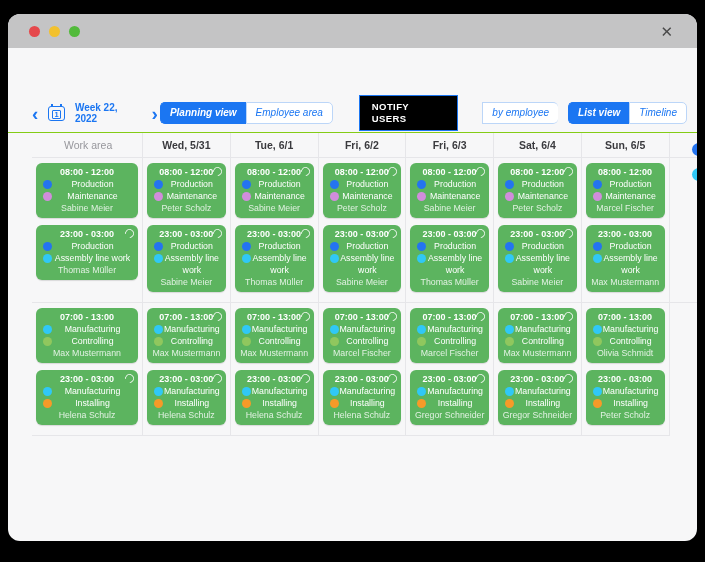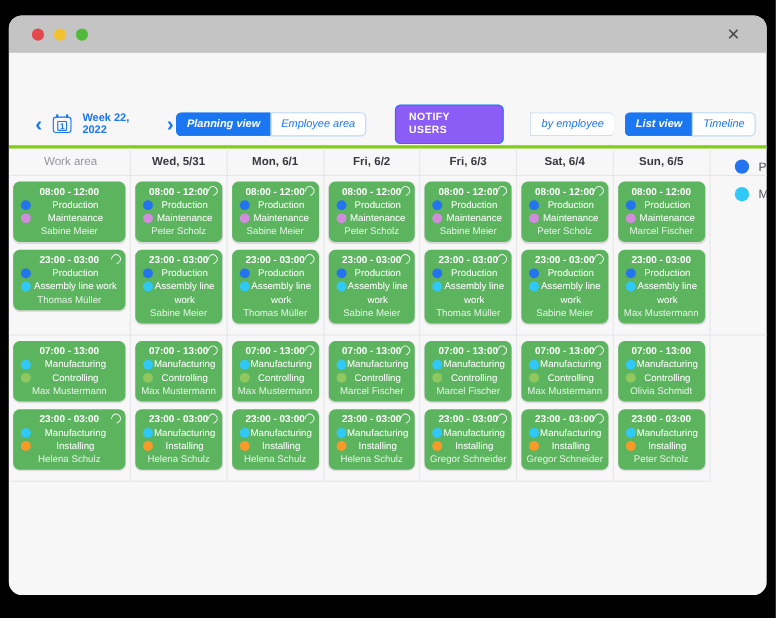--- a/index.html
+++ b/index.html
@@ -23,27 +23,27 @@
   .cal-num{font-size:7.5px;font-weight:700;color:#1b76f2;border:1px solid #1b76f2;border-radius:1px;
            padding:0 1.5px;line-height:7px;margin-top:2px;}
   .week-label{color:#1b76f2;font-size:10px;font-weight:700;margin:0 2px;}
   .seg{display:flex;font-style:italic;}
   .seg-btn{font-size:10px;padding:4px 9px;border:1px solid #bcd6f8;background:#fff;color:#1b76f2;
            line-height:12px;white-space:nowrap;cursor:default;}
   .seg-btn:first-child{border-radius:5px 0 0 5px;border-right:none;}
   .seg-btn:last-child{border-radius:0 5px 5px 0;}
   .seg-btn.active{background:#1b76f2;border-color:#1b76f2;color:#fff;font-weight:600;}
   .view-seg{margin-left:auto;}
-  .notify-btn{margin-left:26px;background:#8b5cf6;color:#fff;border:1px solid #1b76f2;border-radius:5px;
+  .notify-btn{margin-left:26px;background:#000000;color:#fff;border:1px solid #1b76f2;border-radius:0;
               font-size:9.5px;font-weight:700;letter-spacing:.4px;padding:5px 12px;line-height:12px;cursor:default;}
   .group-seg{margin-left:24px;}
   .layout-seg{margin-left:10px;justify-content:space-between;}
   
   .schedule{display:grid;grid-template-columns:111px repeat(7,1fr);margin-top:6px;
-            border-top:3px solid #84cc16;}
+            border-top:1px solid #84cc16;padding-left:24px;}
   .cell{border-right:1px solid #e6e6e9;border-bottom:1px solid #e6e6e9;}
   .cell:nth-child(8n){border-right:none;}
   .hcell{padding:6px 2px;font-size:10.5px;}
   .hcell.corner{color:#97979c;text-align:left;padding-left:32px;}
   .hcell.day{font-weight:700;color:#3a3a3e;text-align:center;}
   .group-label-cell{display:flex;align-items:flex-start;padding:11px 4px 0 22px;gap:9px;}
   .wa-dot{width:13px;height:13px;border-radius:50%;flex:0 0 auto;margin-top:-1px;}
   .wa-name{font-size:11px;color:#55555a;}
   .day-cell{display:flex;flex-direction:column;gap:7px;padding:5px 4px 10px;}
   .card{background:#5cb45f;border-radius:6px;padding:3px 4px 4px;color:#fff;
@@ -91,21 +91,21 @@
 
       <div class="seg layout-seg">
         <span class="seg-btn active">List view</span>
         <span class="seg-btn">Timeline</span>
       </div>
     </div>
 
     <div class="schedule" id="schedule">
         <div class="cell hcell corner">Work area</div>
         <div class="cell hcell day">Wed, 5/31</div>
-        <div class="cell hcell day">Mon, 6/1</div>
+        <div class="cell hcell day">Tue, 6/1</div>
         <div class="cell hcell day">Fri, 6/2</div>
         <div class="cell hcell day">Fri, 6/3</div>
         <div class="cell hcell day">Sat, 6/4</div>
         <div class="cell hcell day">Sun, 6/5</div>
         <div class="cell group-label-cell">
           <div class="wa-dot" style="background: rgb(36, 116, 240);"></div>
           <div class="wa-name">Production</div>
         </div>
         <div class="cell day-cell">
           <div class="card">

